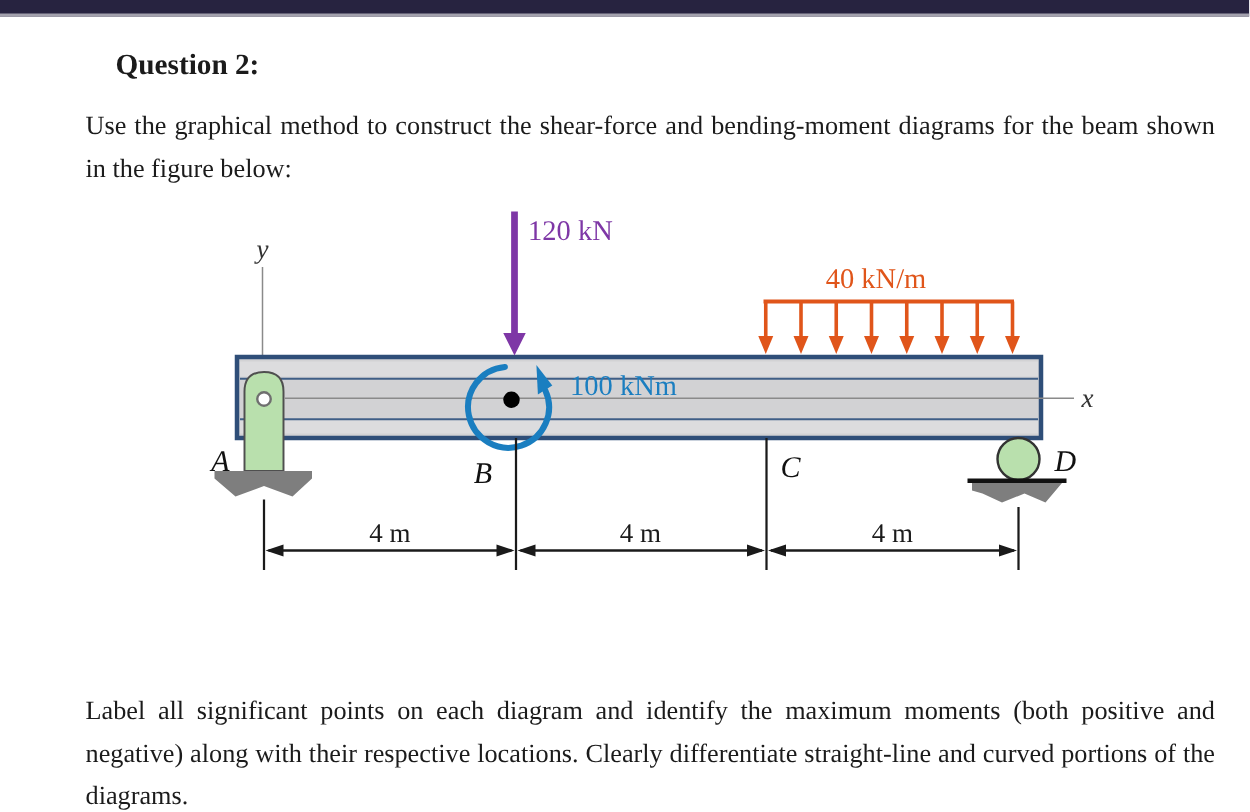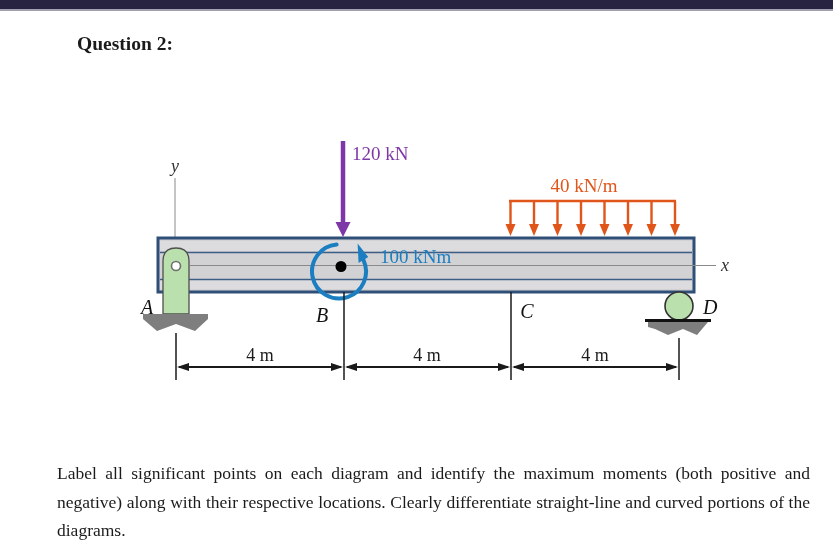--- a/index.html
+++ b/index.html
@@ -20,20 +20,21 @@
 </style>
 </head>
 <body>
 
 <div id="page">
 
   <div id="topbar"></div>
 
   <div id="heading">Question 2:</div>
 
+  <div class="para" id="para-intro">Use the graphical method to construct the shear-force and bending-moment diagrams for the beam shown in the figure below:</div>
 
   <svg id="beam-figure" width="833" height="280" viewBox="0 0 833 280">
 
     <line x1="175" y1="48" x2="175" y2="140" stroke="#8a8a8a" stroke-width="1"></line>
     <text x="175" y="42" text-anchor="middle" class="axis-label">y</text>
 
     <g>
       <path d="M509,71 H676" stroke="#e0551a" stroke-width="2.6" fill="none"></path>
       <g stroke="#e0551a" stroke-width="2.4">
         <line x1="510.5" y1="71" x2="510.5" y2="96"></line>

